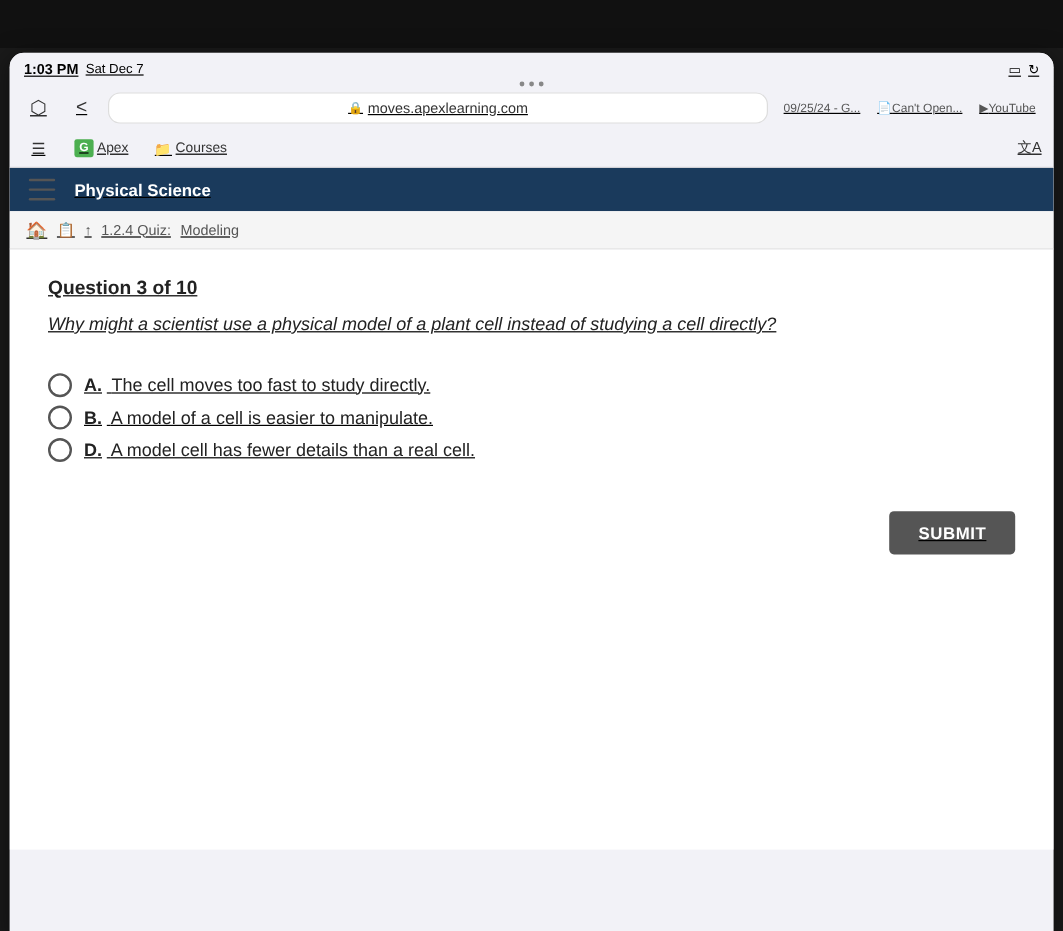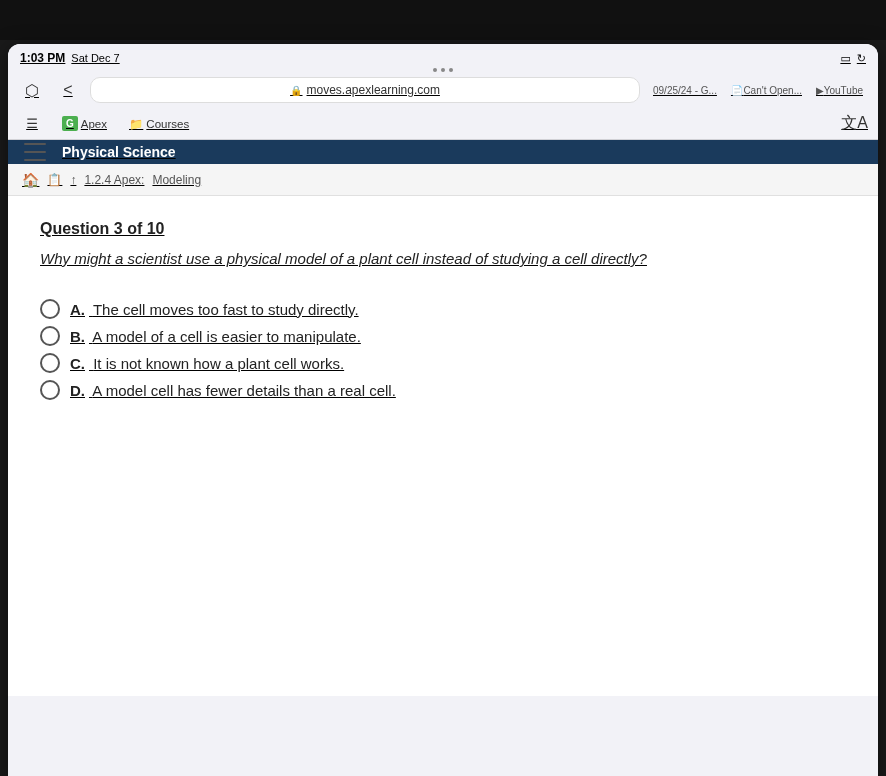--- a/index.html
+++ b/index.html
@@ -124,21 +124,21 @@
       color: #333;
       font-size: 11.5px;
       padding: 3px 6px;
       border-radius: 5px;
       cursor: pointer;
     }
 
     
     .apex-header {
       background: #1a3a5c;
-      height: 24px;
+      height: 36px;
       display: flex;
       align-items: center;
       padding: 0 12px;
       gap: 12px;
     }
 
     .apex-title {
       color: #fff;
       font-weight: 700;
       font-size: 14px;
@@ -336,40 +336,40 @@
       <span class="apex-logo-green">G</span>
       <span>Apex</span>
     </div>
 
     <div class="bookmark-item">
       <span>📁</span>
       <span>Courses</span>
     </div>
 
     <div style="margin-left:auto; display:flex; align-items:center;">
-      <span style="font-size:16px; color:#333;">文A</span>
+      <span style="font-size:12px; color:#333;">文A</span>
     </div>
   </div>
 
   <div class="apex-header">
     <button class="hamburger-btn">
       <div class="sidebar-icon">
         <div class="sidebar-line"></div>
         <div class="sidebar-line"></div>
         <div class="sidebar-line"></div>
       </div>
     </button>
     <span class="apex-title">Physical Science</span>
   </div>
 
   <div class="breadcrumb-bar">
     <span class="breadcrumb-icon">🏠</span>
     <span>📋</span>
     <span>↑</span>
-    <span>1.2.4 Apex:</span>
+    <span>1.2.4 Quiz:</span>
     <span>Modeling</span>
   </div>
 
   <div class="quiz-container">
 
     <div class="question-number">Question 3 of 10</div>
 
     <div class="question-text">Why might a scientist use a physical model of a plant cell instead of studying a cell directly?</div>
 
     <div class="answer-options">
@@ -383,34 +383,30 @@
       </div>
 
       <div class="answer-option">
         <div class="radio-circle"></div>
         <span class="answer-label">
           <strong style="margin-right: 4px;">B.</strong>
           <span>A model of a cell is easier to manipulate.</span>
         </span>
       </div>
 
-      <div class="answer-option">
-        <div class="radio-circle"></div>
-        <span class="answer-label">
-          <strong style="margin-right: 4px;">C.</strong>
-          <span>It is not known how a plant cell works.</span>
-        </span>
-      </div>
 
       <div class="answer-option">
         <div class="radio-circle"></div>
         <span class="answer-label">
           <strong style="margin-right: 4px;">D.</strong>
           <span>A model cell has fewer details than a real cell.</span>
         </span>
       </div>
 
     </div>
 
+    <div class="submit-row">
+      <button class="submit-btn">SUBMIT</button>
+    </div>
 
   </div>
 
 </div>
 
 </body></html>

